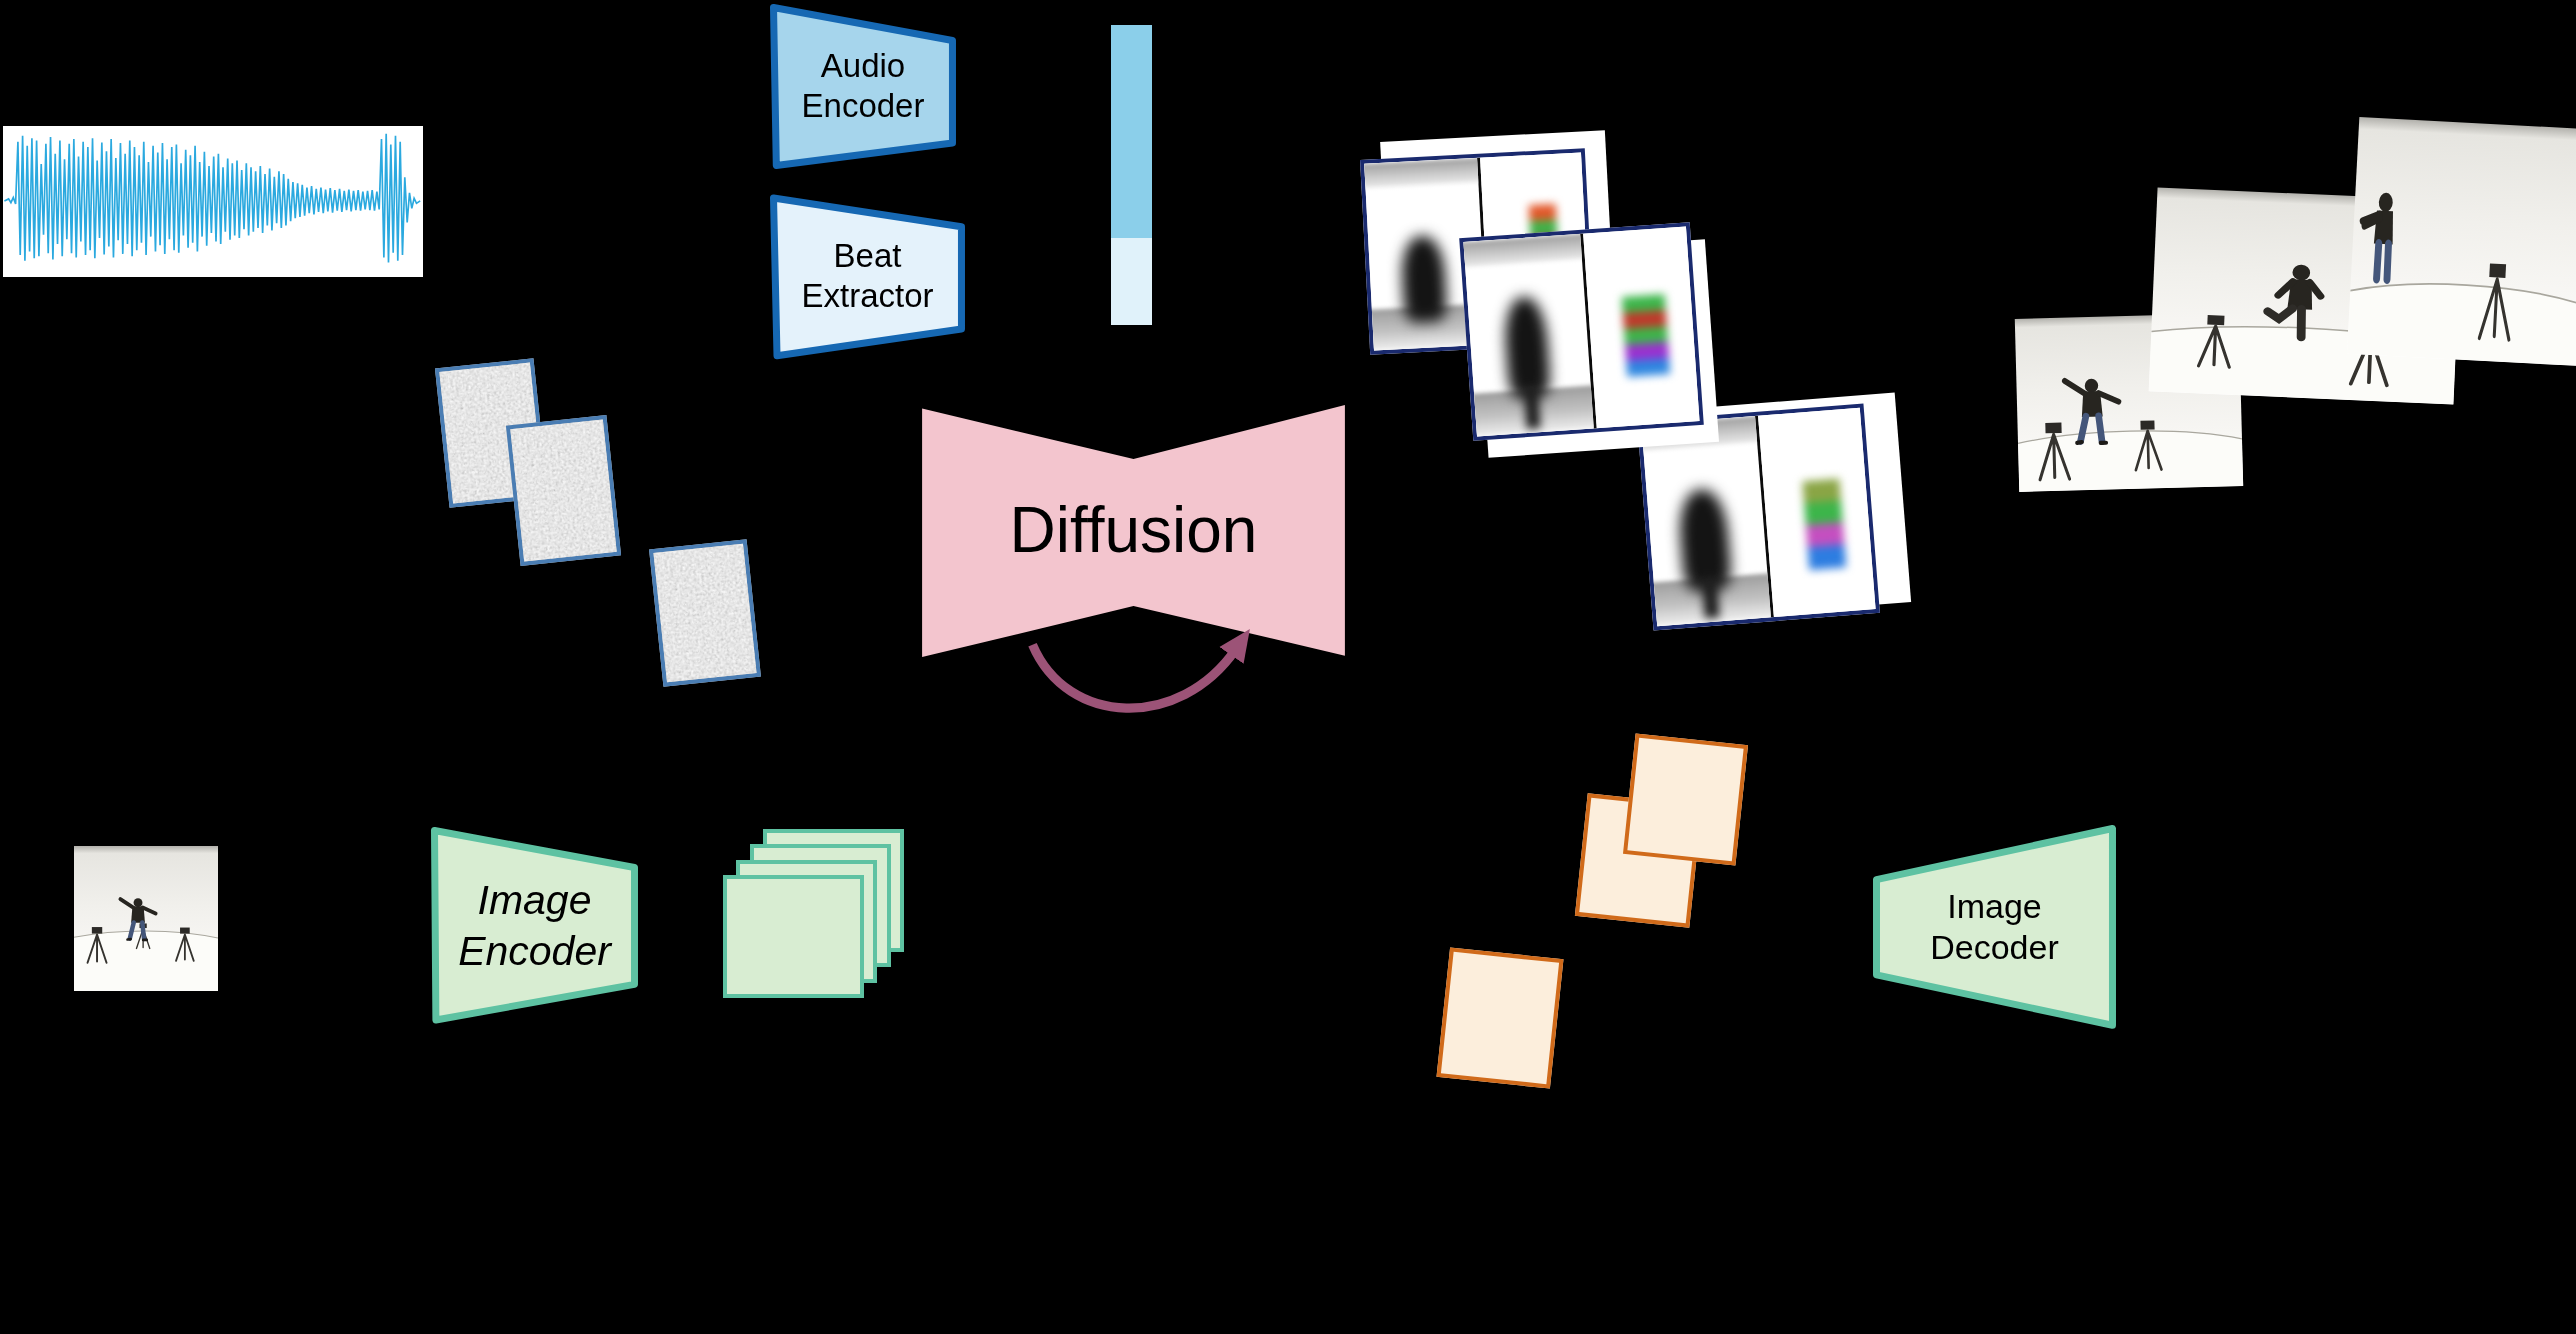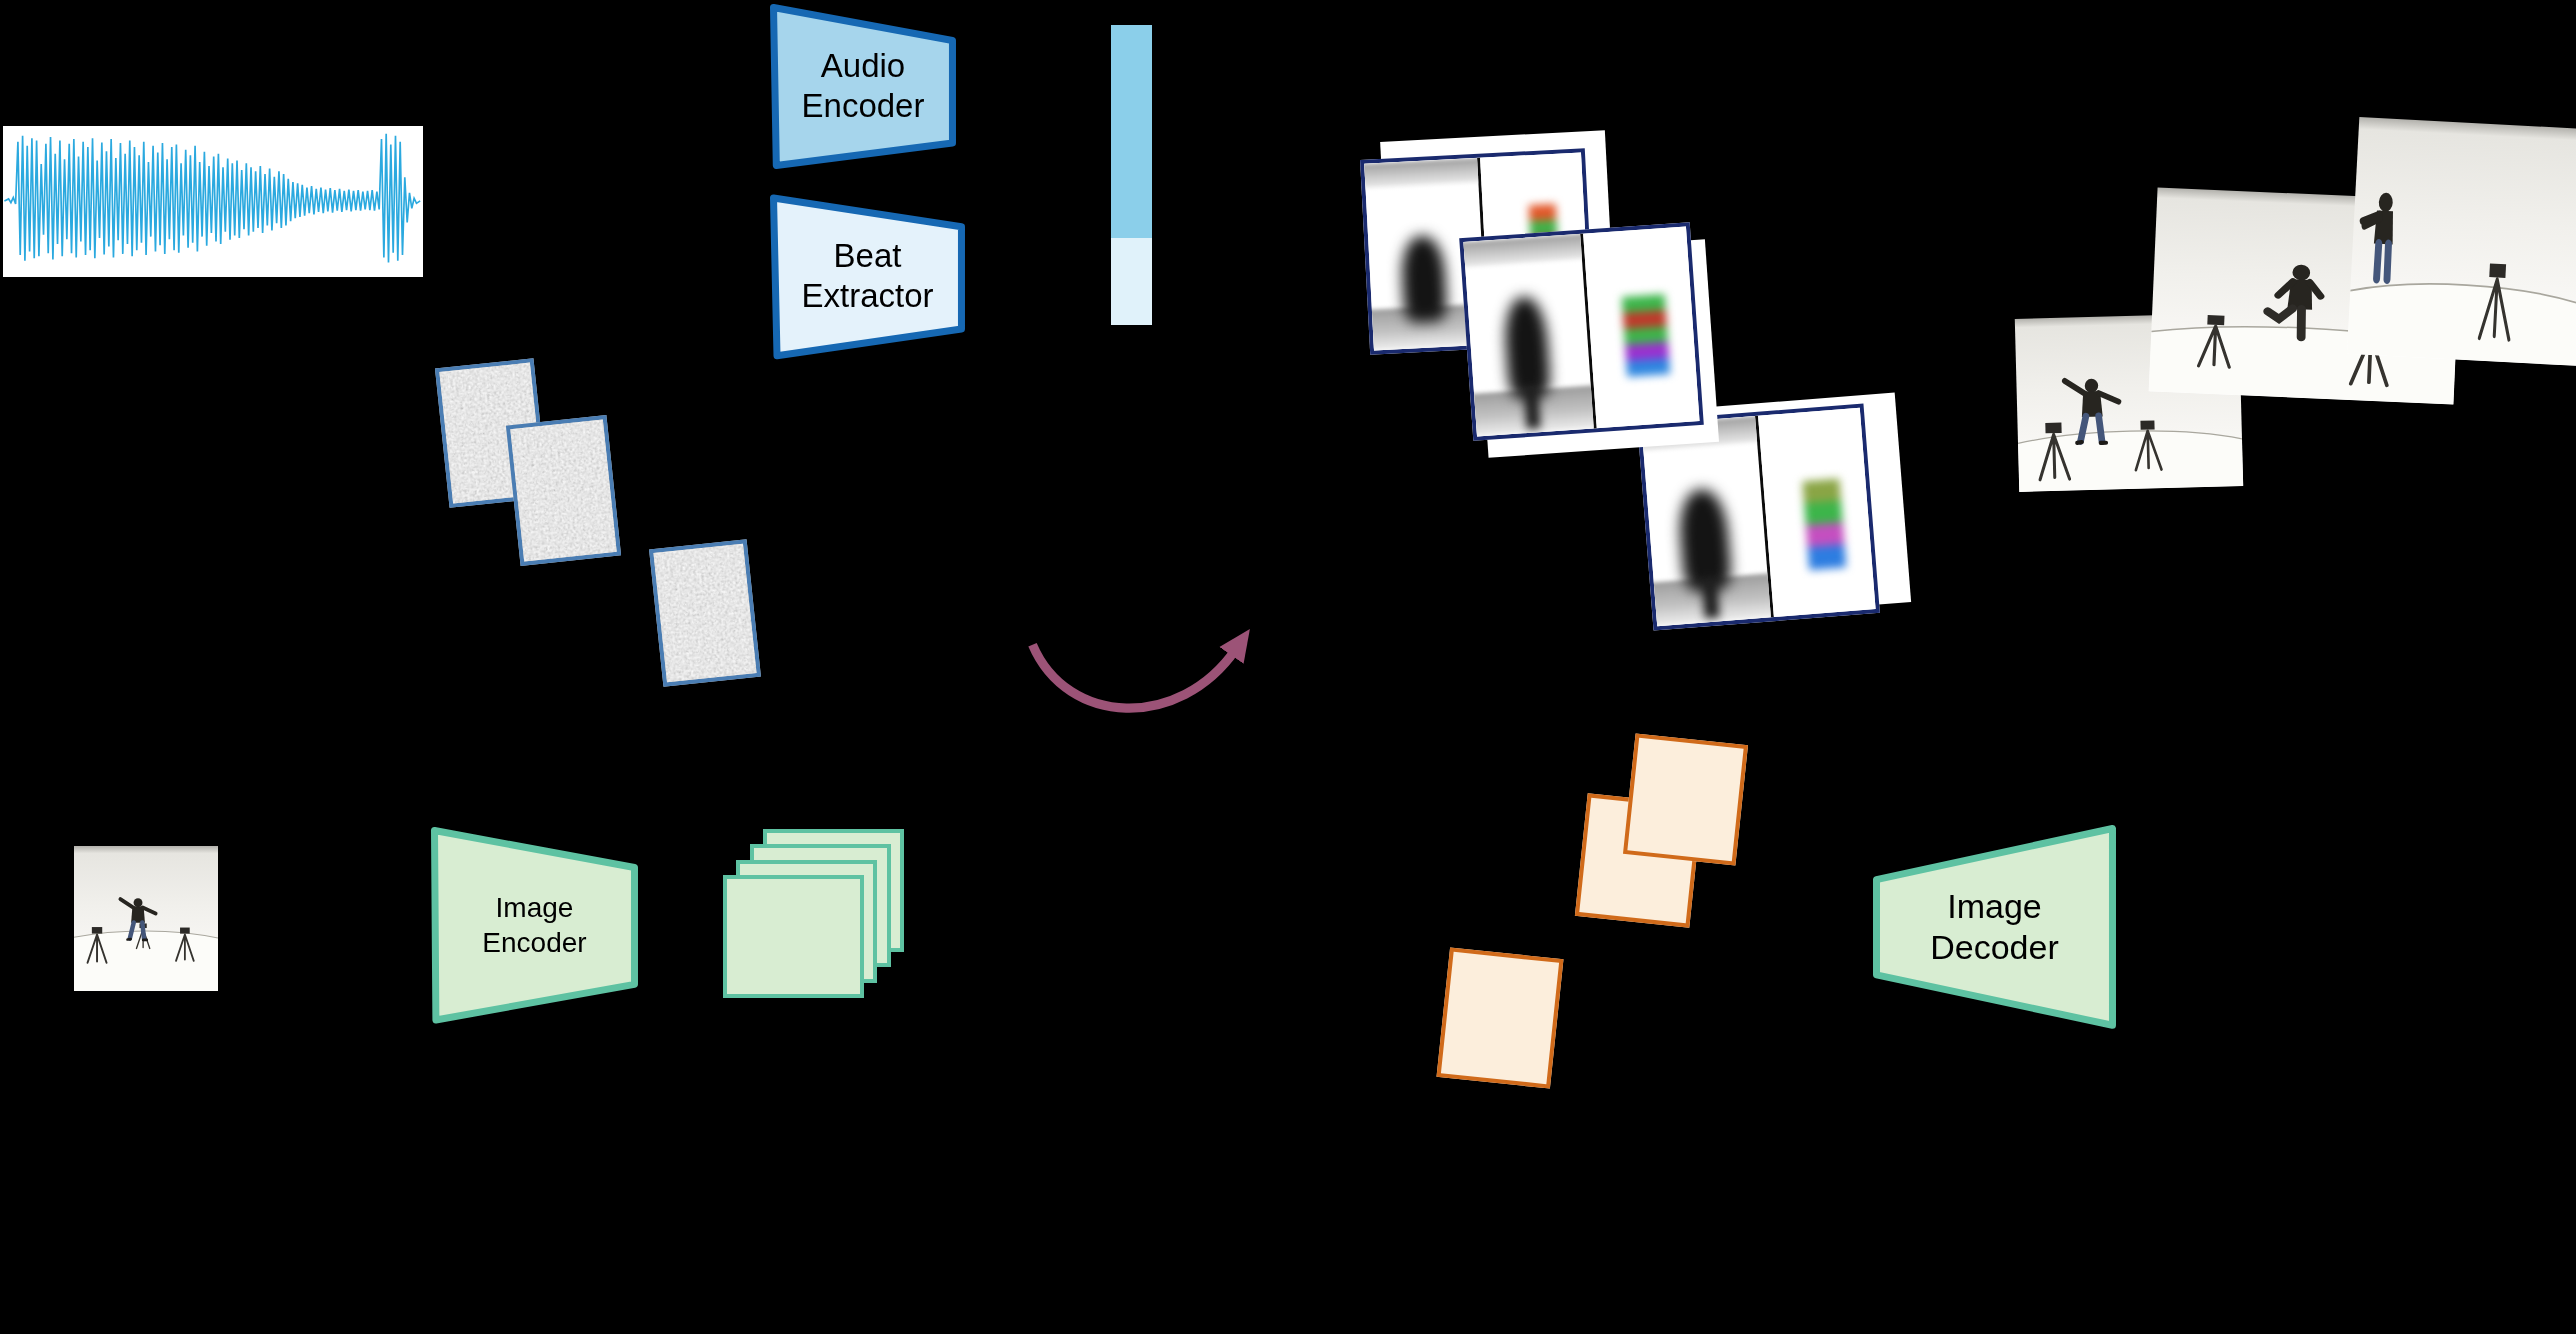--- a/index.html
+++ b/index.html
@@ -14,21 +14,21 @@
   
   .node{position:absolute;}
   .node svg{position:absolute;inset:0;overflow:visible;}
   .node .label{position:absolute;inset:0;display:flex;align-items:center;justify-content:center;
                text-align:center;color:var(--c-label-text,#000);line-height:1.22;}
   #audio-encoder{left:770px;top:3.5px;width:186px;height:165px;}
   #audio-encoder .label{font-size:33px;padding:0 24px;}
   #beat-extractor{left:770px;top:193px;width:195px;height:166px;}
   #beat-extractor .label{font-size:33px;padding:0 18px;}
   #image-encoder{left:431px;top:827px;width:207px;height:197px;}
-  #image-encoder .label{font-size:28px;padding:0 28px;}
+  #image-encoder .label{font-size:41px;padding:0 28px;font-style:italic;}
   #image-decoder{left:1873px;top:825px;width:243px;height:204px;}
   #image-decoder .label{font-size:34px;padding:0 11px;}
 
   
   #feature-bar{left:1111px;top:25px;width:41px;height:300px;}
   #feature-bar .seg-audio{position:absolute;left:0;top:0;width:100%;height:71%;background:var(--c-bar-top,#8BCFEA);}
   #feature-bar .seg-beat{position:absolute;left:0;top:71%;width:100%;height:29%;background:var(--c-bar-bottom,#E0F2FA);}
 
   
   .noise-sq{position:absolute;border:4.2px solid var(--c-noise-border,#4A7DB3);background:#c9c9c9;}
@@ -163,20 +163,26 @@
     <svg preserveAspectRatio="none" viewBox="0 0 133 190" width="93" height="133">
         <rect width="100%" height="100%" fill="#9a9a9a" filter="url(#noiseF)"></rect>
       </svg>
   </div>
   <div class="noise-sq" id="noise-3">
     <svg preserveAspectRatio="none" viewBox="0 0 129 186" width="90" height="130">
         <rect width="100%" height="100%" fill="#9a9a9a" filter="url(#noiseF)"></rect>
       </svg>
   </div>
 
+  <div class="node" id="diffusion">
+    <svg viewBox="0 0 610 365" preserveAspectRatio="none">
+      <polygon points="3,8 305,80 607,3 607,361 305,290 3,363" fill="var(--c-diffusion-fill,#F3C5CE)"></polygon>
+    </svg>
+    <div class="label">Diffusion</div>
+  </div>
 
   <svg class="abs" id="loop-arrow" viewBox="0 0 400 185">
     <path d="M45,35 C95,152 255,157 335,42" fill="none" stroke="var(--c-loop-arrow,#9C5377)" stroke-width="13" marker-end="url(#loopArrowHead)"></path>
   </svg>
 
   <div class="card-wrap" id="card-1">
     <div class="card-backing"></div>
     <div class="frame-card">
       <div class="gray-half">
         <div class="gray-band-top"></div>

